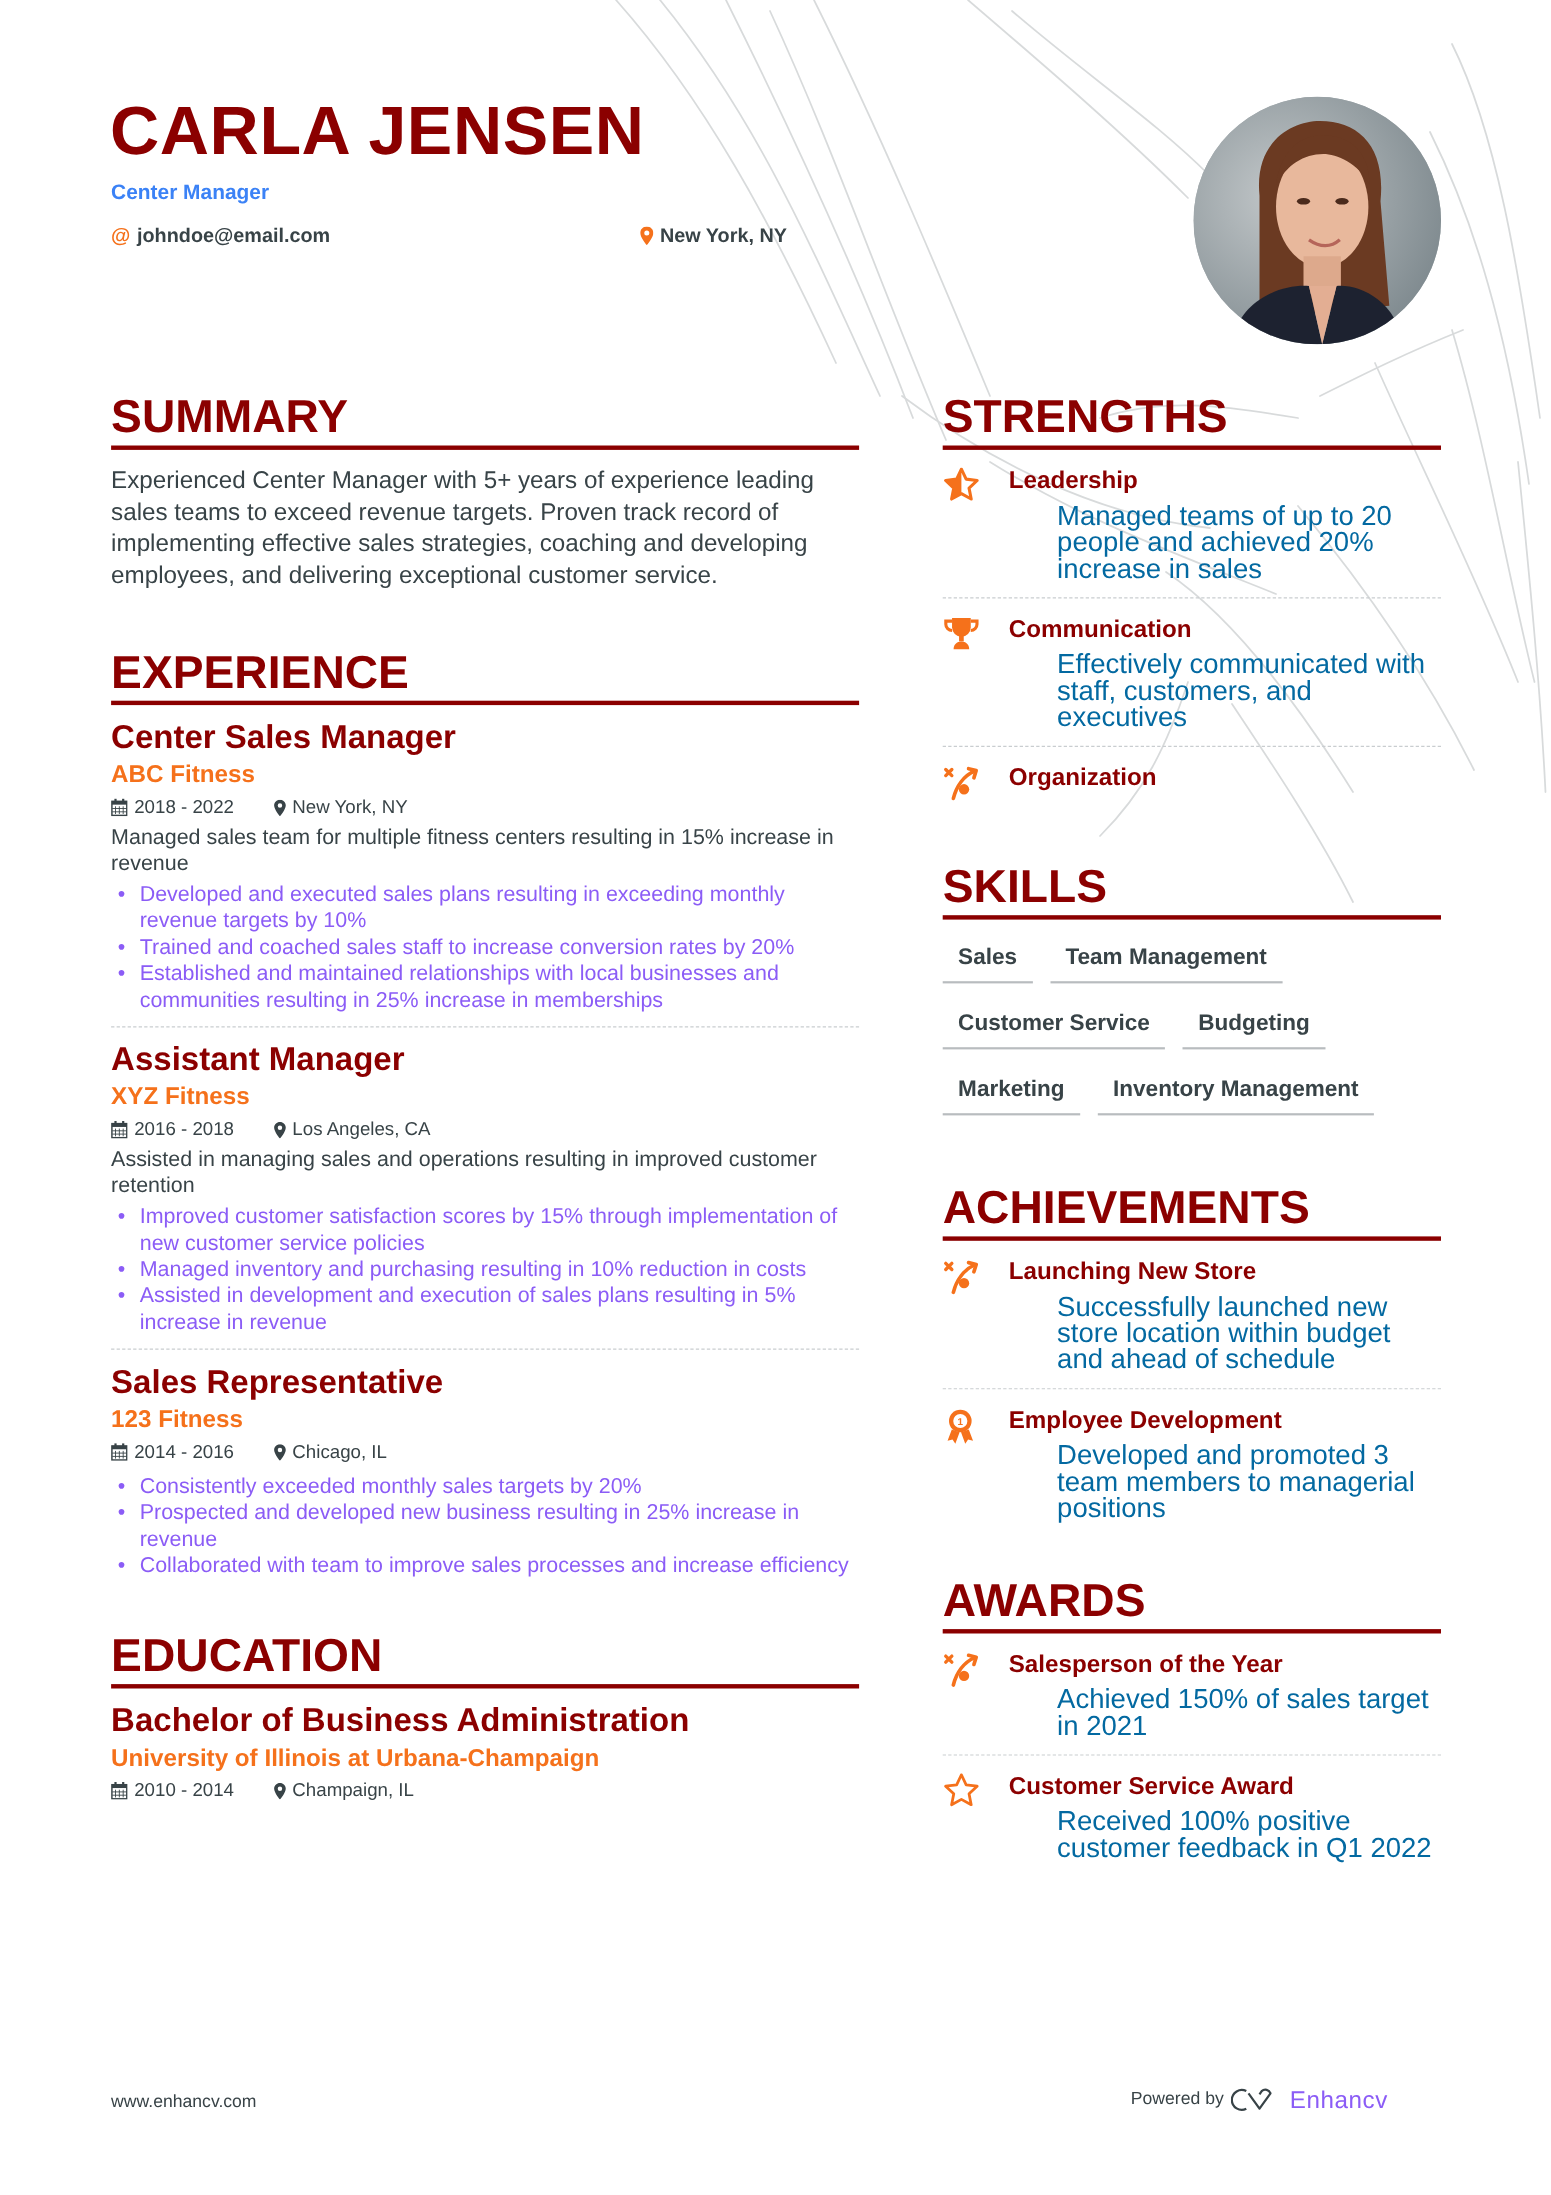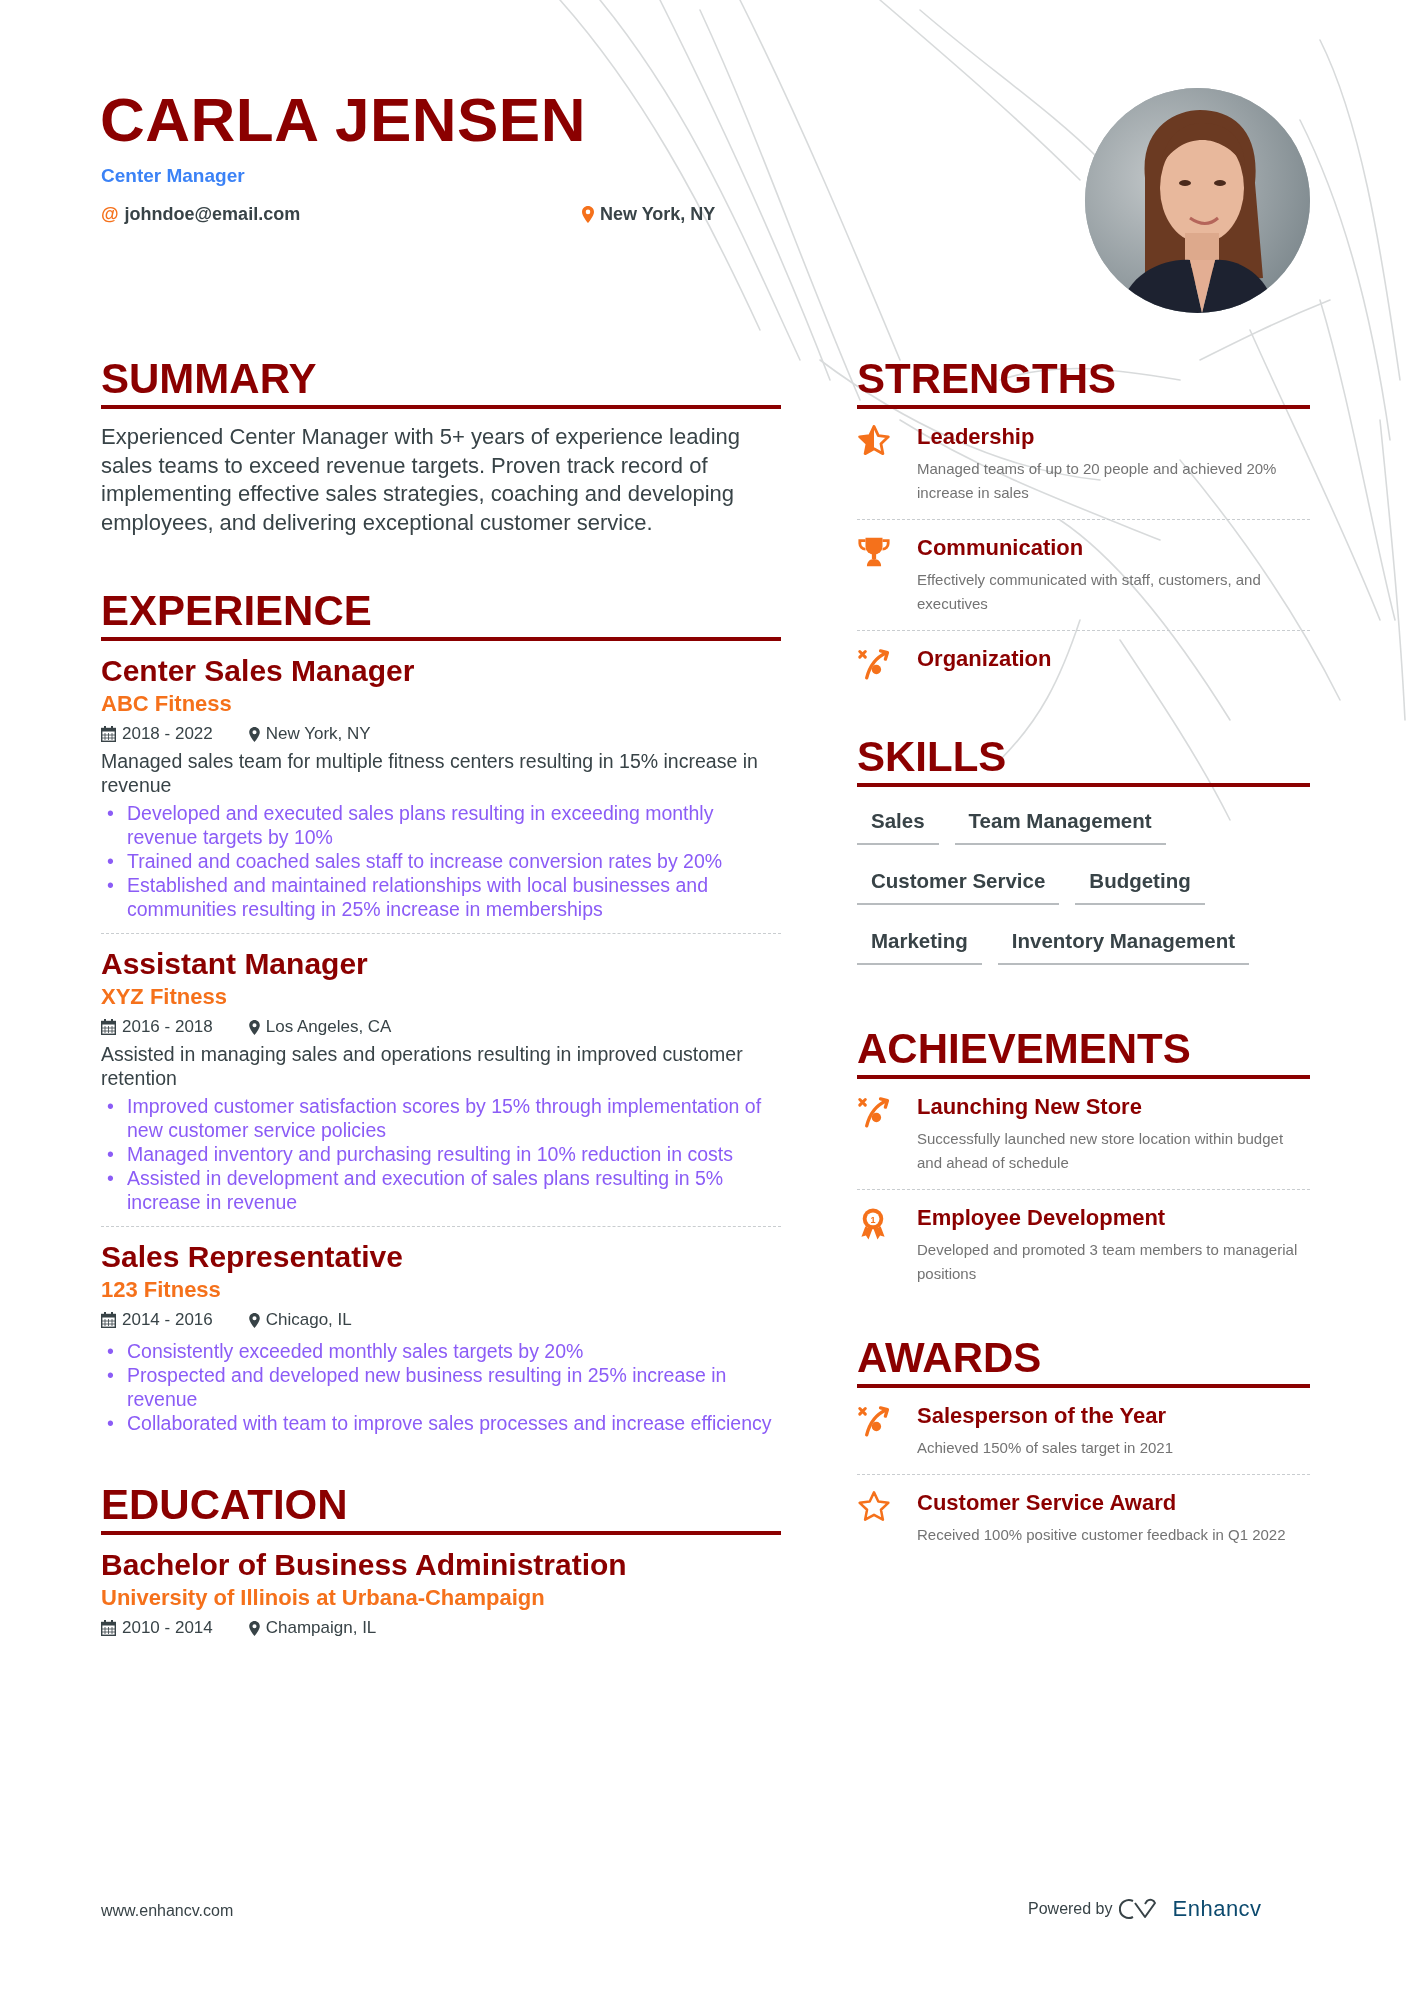--- a/index.html
+++ b/index.html
@@ -25,26 +25,26 @@
   .exp-meta .gap { width:24px; }
   .exp-desc { font-size:19.5px; line-height:24px; color:#384347; }
   .bullets { list-style:none; margin-top:4px; }
   .bullets li { position:relative; padding-left:26px; font-size:19.5px; line-height:24px; color:#8b5cf6; }
   .bullets li::before { content:"•"; position:absolute; left:6px; top:0; }
   .feat-item { display:flex; padding:14px 0 14px 0; border-bottom:1px dashed #c9cdd0; }
   .feat-item.last { border-bottom:none; }
   .feat-icon { width:60px; flex:0 0 60px; padding-top:2px; }
   .feat-body { flex:1; }
   .feat-title { font-size:22px; font-weight:bold; color:#8b0000; line-height:28px; }
-  .feat-desc { font-size:15px; line-height:24px; color:#737373; margin-top:6px; }
+  .feat-desc { font-size:25px; line-height:24px; color:#0369a1; margin-top:6px;margin-left:44px; }
   .skills { display:flex; flex-wrap:wrap; gap:0 16px; margin-top:14px; }
   .skill { font-size:20.5px; font-weight:bold; color:#384347; padding:8px 14px 10px 14px; border-bottom:2px solid #b8bcbf; margin-bottom:16px; line-height:24px; }
   .footer-left { position:absolute; left:101px; top:1902px; font-size:16px; color:#384347; }
   .footer-right { position:absolute; left:1028px; top:1896px; display:flex; align-items:center; gap:6px; font-size:16px; color:#384347; }
-  .brand { display:flex; align-items:center; gap:8px; font-size:22px; color:#0c4a6e; letter-spacing:0.5px; }
+  .brand { display:flex; align-items:center; gap:8px; font-size:22px; color:#8b5cf6; letter-spacing:0.5px; }
 </style>
 </head>
 <body>
 
 <div class="page">
 
   <svg class="bg-art" viewBox="0 0 1410 1995" xmlns="http://www.w3.org/2000/svg">
     <g fill="none" stroke="#d4d7d8" stroke-width="1.6" stroke-linecap="round" opacity="0.9">
       <path d="M560 0 C640 90, 700 200, 760 330"></path>
       <path d="M600 0 C690 110, 740 230, 800 360"></path>

